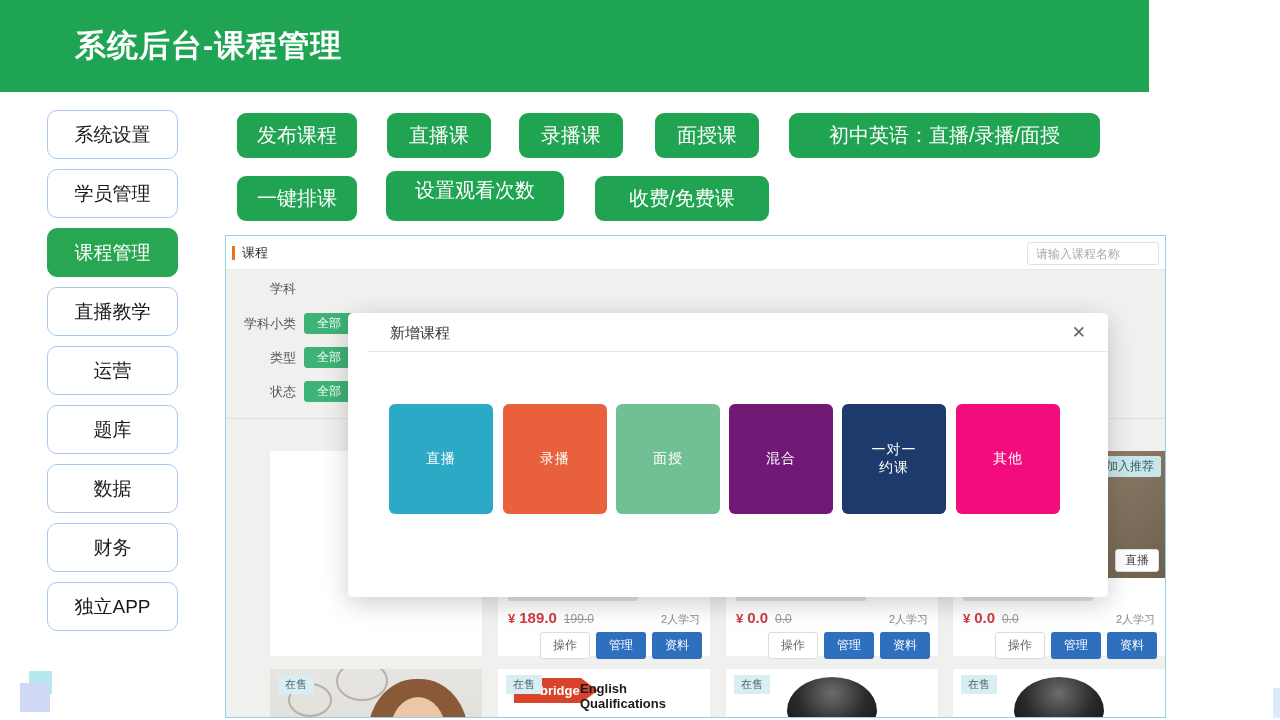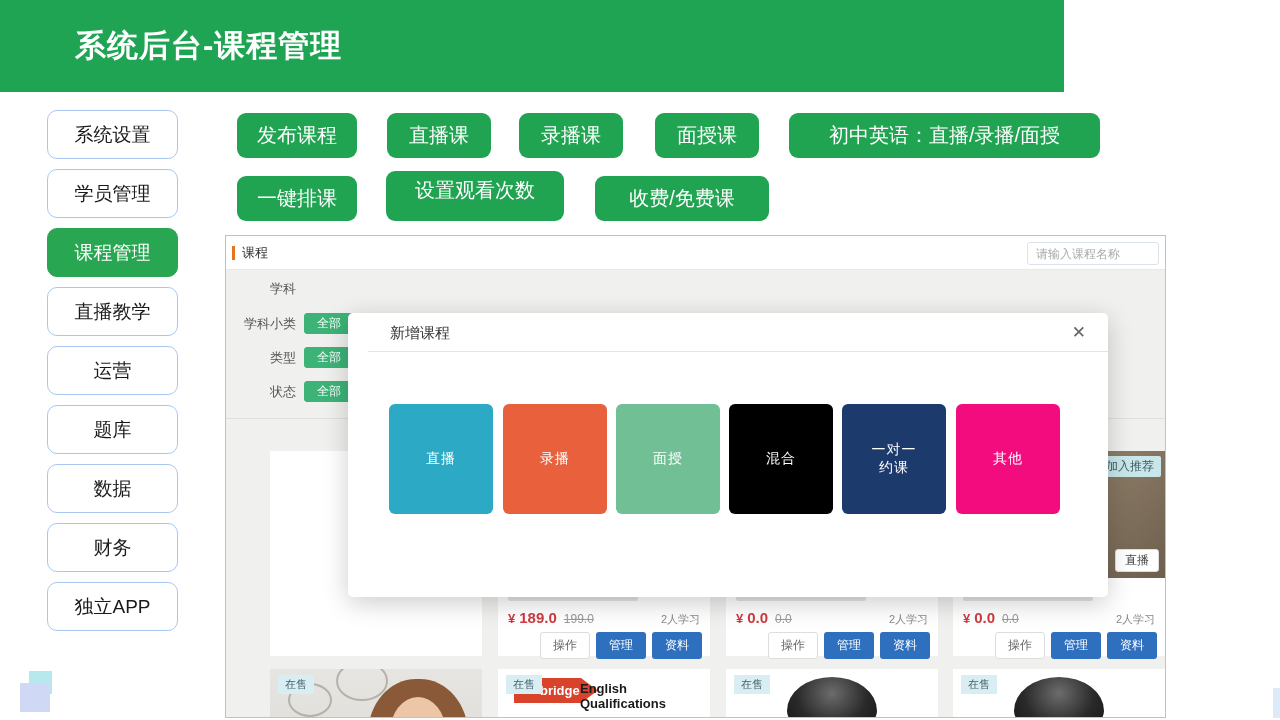--- a/index.html
+++ b/index.html
@@ -2,21 +2,21 @@
 <html><head>
 <meta charset="utf-8">
 <style>
   * { margin:0; padding:0; box-sizing:border-box; }
   body {
     width:1280px; height:720px; position:relative; overflow:hidden;
     background:#ffffff;
     font-family:"Liberation Sans","DejaVu Sans",sans-serif;
   }
   
-  .header { position:absolute; left:0; top:0; width:1064px; height:92px; background:#1fa454; }
+  .header { position:absolute; left:0; top:0; width:1149px; height:92px; background:#1fa454; }
   .header-title { position:absolute; left:75px; top:0; line-height:92px; font-size:31px; font-weight:bold; color:#ffffff; letter-spacing:1px; }
   
   .sidebar { position:absolute; left:47px; top:110px; width:131px;text-align:center; }
   .side-item {
     width:131px; height:49px; margin-bottom:10px; background:#ffffff;
     border:1px solid #a9c6f3; border-radius:10px; display:flex; align-items:center; justify-content:center;
     font-size:19px; color:#1a1a1a; cursor:pointer;
   }
   .side-item.active { background:#29a651; border-color:#29a651; color:#ffffff; }
   
@@ -239,17 +239,17 @@
 </div>
 
 <div class="modal">
   <div class="modal-head">
     <div class="modal-title">新增课程</div>
     <div class="modal-close">✕</div>
   </div>
   <div class="mcard" style="left: 41px; background: rgb(44, 170, 197);">直播</div>
   <div class="mcard" style="left: 155px; background: rgb(232, 97, 60);">录播</div>
   <div class="mcard" style="left: 268px; background: rgb(112, 191, 149);">面授</div>
-  <div class="mcard" style="left: 381px; background: #000000;">混合</div>
+  <div class="mcard" style="left: 381px; background: #701a75;">混合</div>
   <div class="mcard" style="left: 494px; background: rgb(29, 58, 109);">一对一
 约课</div>
   <div class="mcard" style="left: 608px; background: rgb(242, 12, 126); text-align: center;">其他</div>
 </div>
 
 </body></html>

